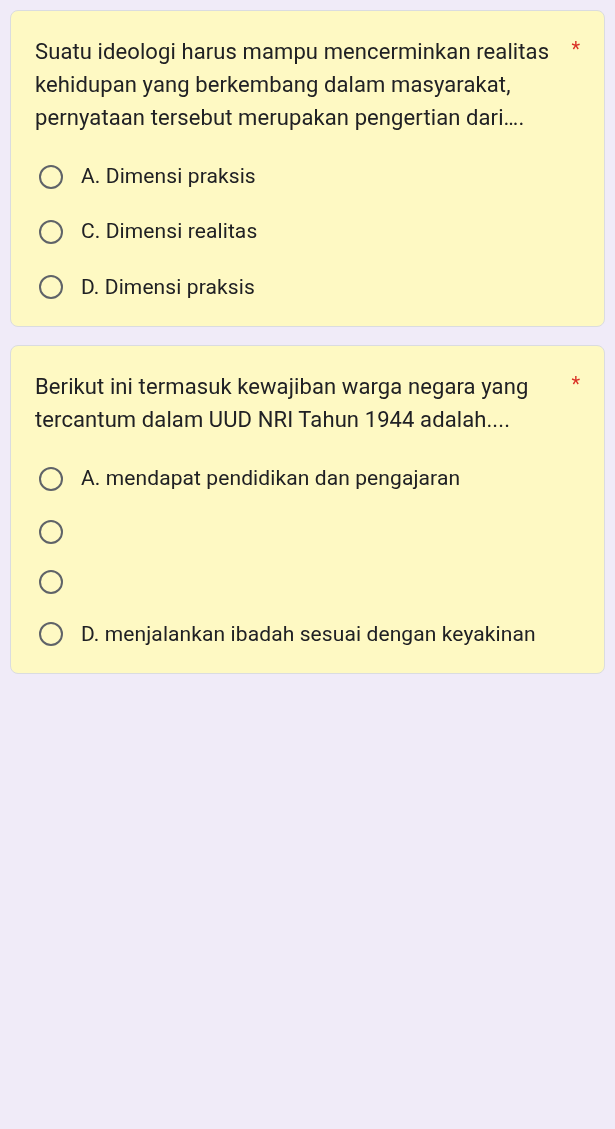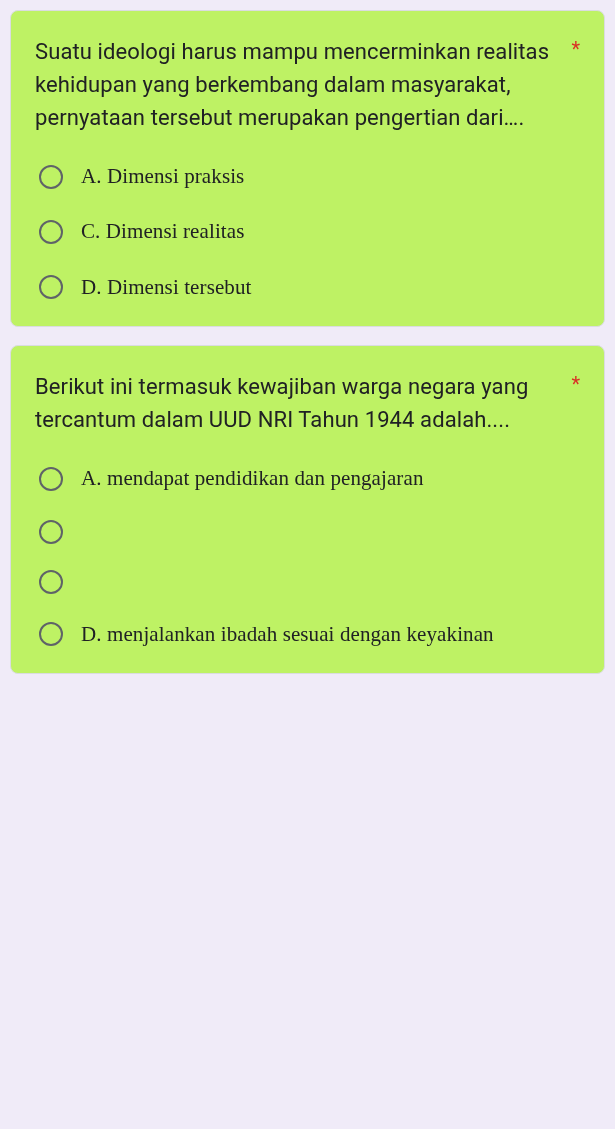--- a/index.html
+++ b/index.html
@@ -7,21 +7,21 @@
       padding: 0;
       box-sizing: border-box;
     }
     body {
       font-family: 'Roboto', 'Google Sans', Arial, sans-serif;
       background-color: #f0ebf8;
       padding: 10px;
       width: 615px;
     }
     .question-card {
-      background-color: #bef264;
+      background-color: #fef9c3;
       border: 1px solid #dadce0;
       border-radius: 8px;
       padding: 24px;
       margin-bottom: 18px;
     }
     .question-header {
       display: flex;
       align-items: flex-start;
       margin-bottom: 28px;
     }
@@ -43,21 +43,20 @@
       display: flex;
       flex-direction: column;
       gap: 26px;
       padding-left: 4px;
     }
     .option-row {
       display: flex;
       align-items: center;
       gap: 18px;
       cursor: pointer;
-      font-family: Liberation Serif, serif;
     }
     .radio-circle {
       width: 24px;
       height: 24px;
       min-width: 24px;
       border: 2.5px solid #5f6368;
       border-radius: 50%;
       flex-shrink: 0;
     }
     .option-label {
@@ -79,21 +78,21 @@
     <div class="option-row">
       <div class="radio-circle"></div>
       <div class="option-label">A. Dimensi praksis</div>
     </div>
     <div class="option-row">
       <div class="radio-circle"></div>
       <div class="option-label">C. Dimensi realitas</div>
     </div>
     <div class="option-row">
       <div class="radio-circle"></div>
-      <div class="option-label">D. Dimensi tersebut</div>
+      <div class="option-label">D. Dimensi praksis</div>
     </div>
   </div>
 </div>
 
 <div class="question-card">
   <div class="question-header">
     <div class="question-text">Berikut ini termasuk kewajiban warga negara yang tercantum dalam UUD NRI Tahun 1944 adalah....</div>
     <div class="required-asterisk">*</div>
   </div>
   <div class="options-container">

